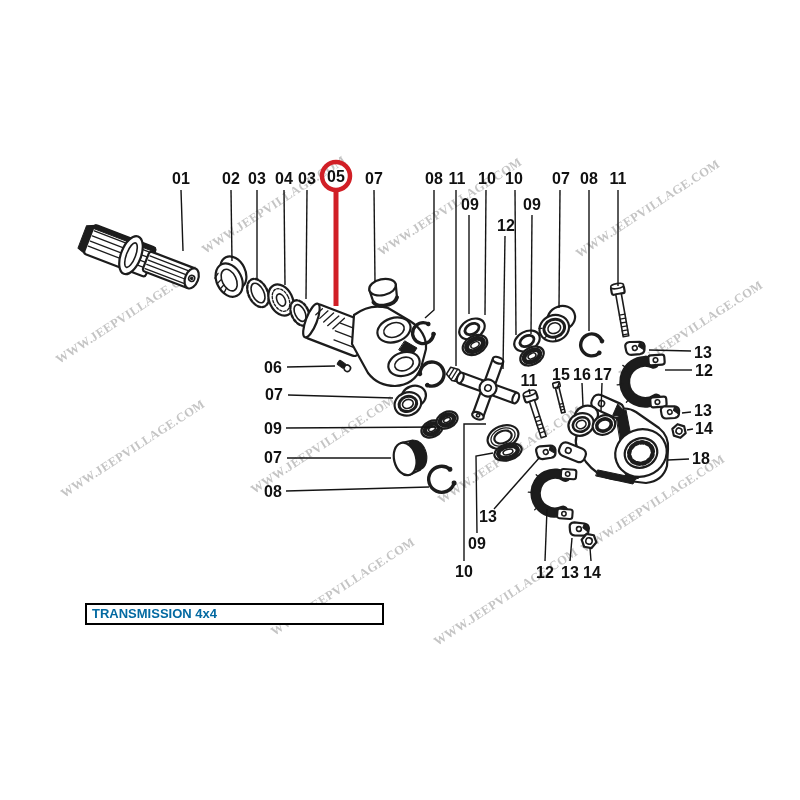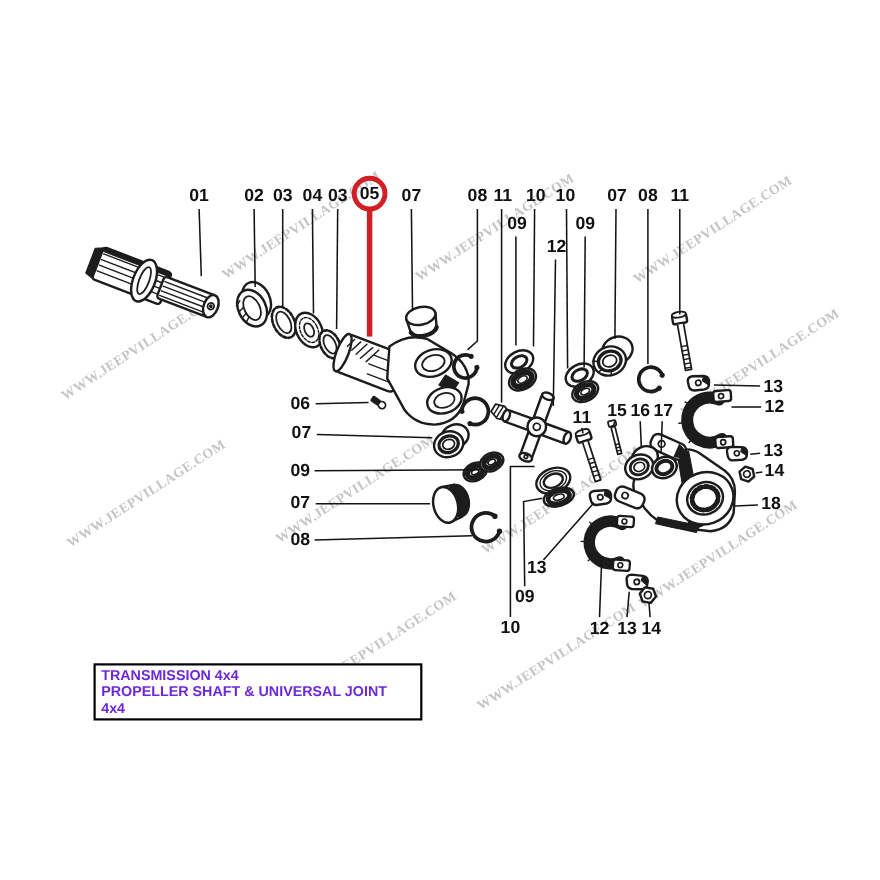--- a/index.html
+++ b/index.html
@@ -17,21 +17,21 @@
   #parts *{stroke:#1c1c1c;stroke-linecap:round;stroke-linejoin:round;}
   .w{fill:#fff;stroke-width:2.2;}
   .w15{fill:#fff;stroke-width:1.6;}
   .k{fill:#1c1c1c;stroke-width:1;}
   .n{fill:none;stroke-width:1.3;}
   .n2{fill:none;stroke-width:2.2;}
   .thick{fill:none;stroke-width:3.4;}
   
   .caption{position:absolute;left:85px;top:603px;width:285px;border:2px solid #000;
            background:#fff;padding:1px 5px 2px;font-weight:bold;font-size:13px;
-           line-height:15px;color:#6d28d9;}
+           line-height:15px;color:#0369a1;}
 </style>
 </head>
 <body>
 
 <div class="stage">
   <svg id="diagram" width="800" height="800" viewBox="0 0 800 800">
 
     <g id="wm-layer">
         <text class="wm" text-anchor="middle" fill="#8a8a8a" transform="translate(276 208) rotate(-33)">WWW.JEEPVILLAGE.COM</text>
         <text class="wm" text-anchor="middle" fill="#8a8a8a" transform="translate(452 210) rotate(-33)">WWW.JEEPVILLAGE.COM</text>
@@ -420,15 +420,14 @@
         <text x="570" y="572" class="lbl">13</text>
         <text x="592" y="572" class="lbl">14</text>
       </g>
     <g id="hl-layer">
         <circle cx="336" cy="176" r="14" class="hlc" stroke="#d11f26" stroke-width="4.5"></circle>
       </g>
   </svg>
 
   <div class="caption">
     <div>TRANSMISSION 4x4</div>
-    <div>PROPELLER SHAFT &amp; UNIVERSAL JOINT 4x4</div>
   </div>
 </div>
 
 </body></html>

